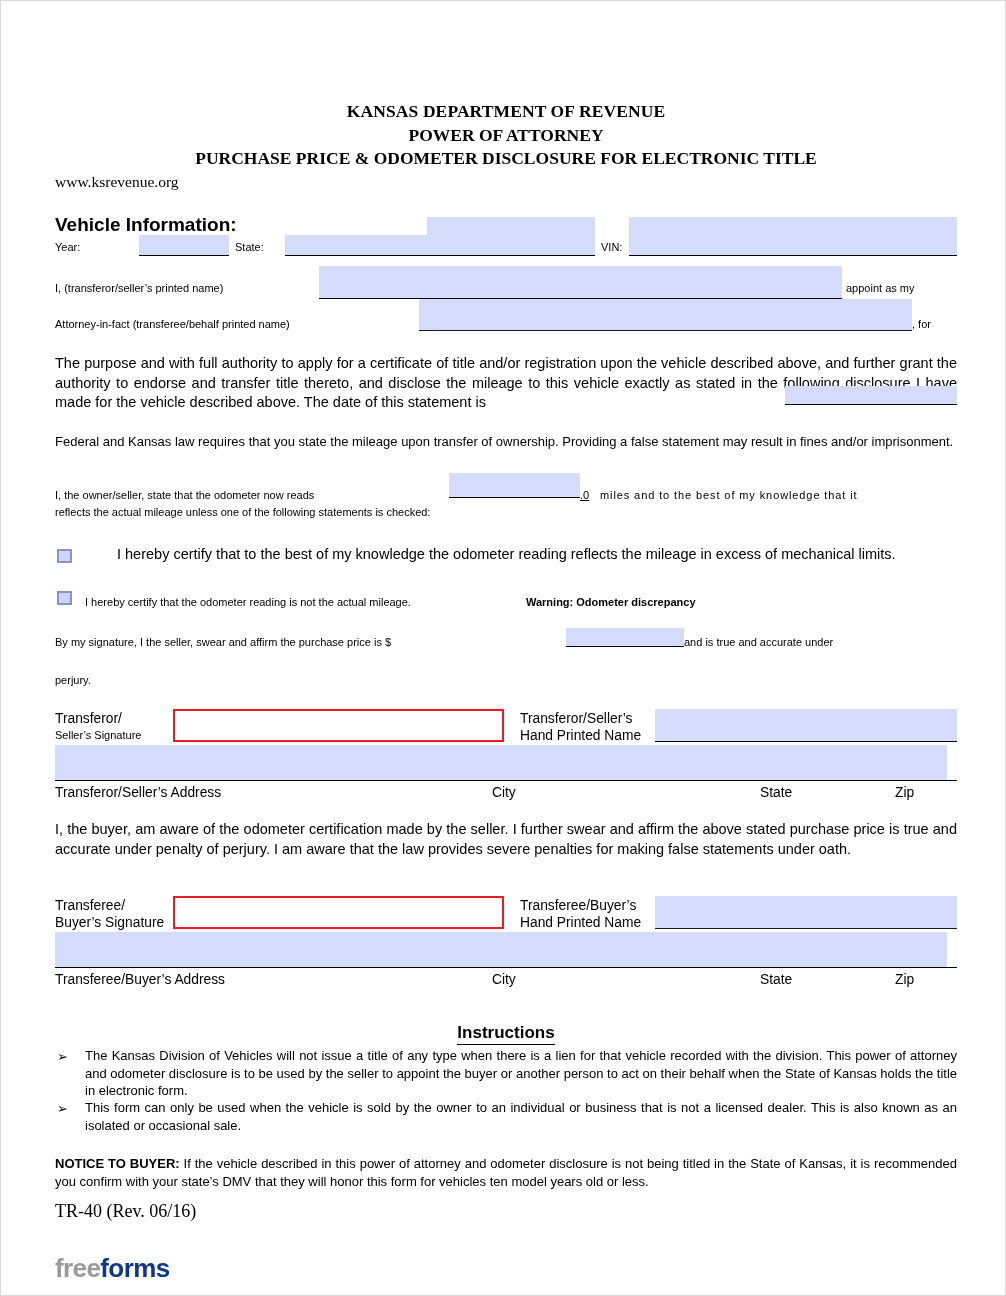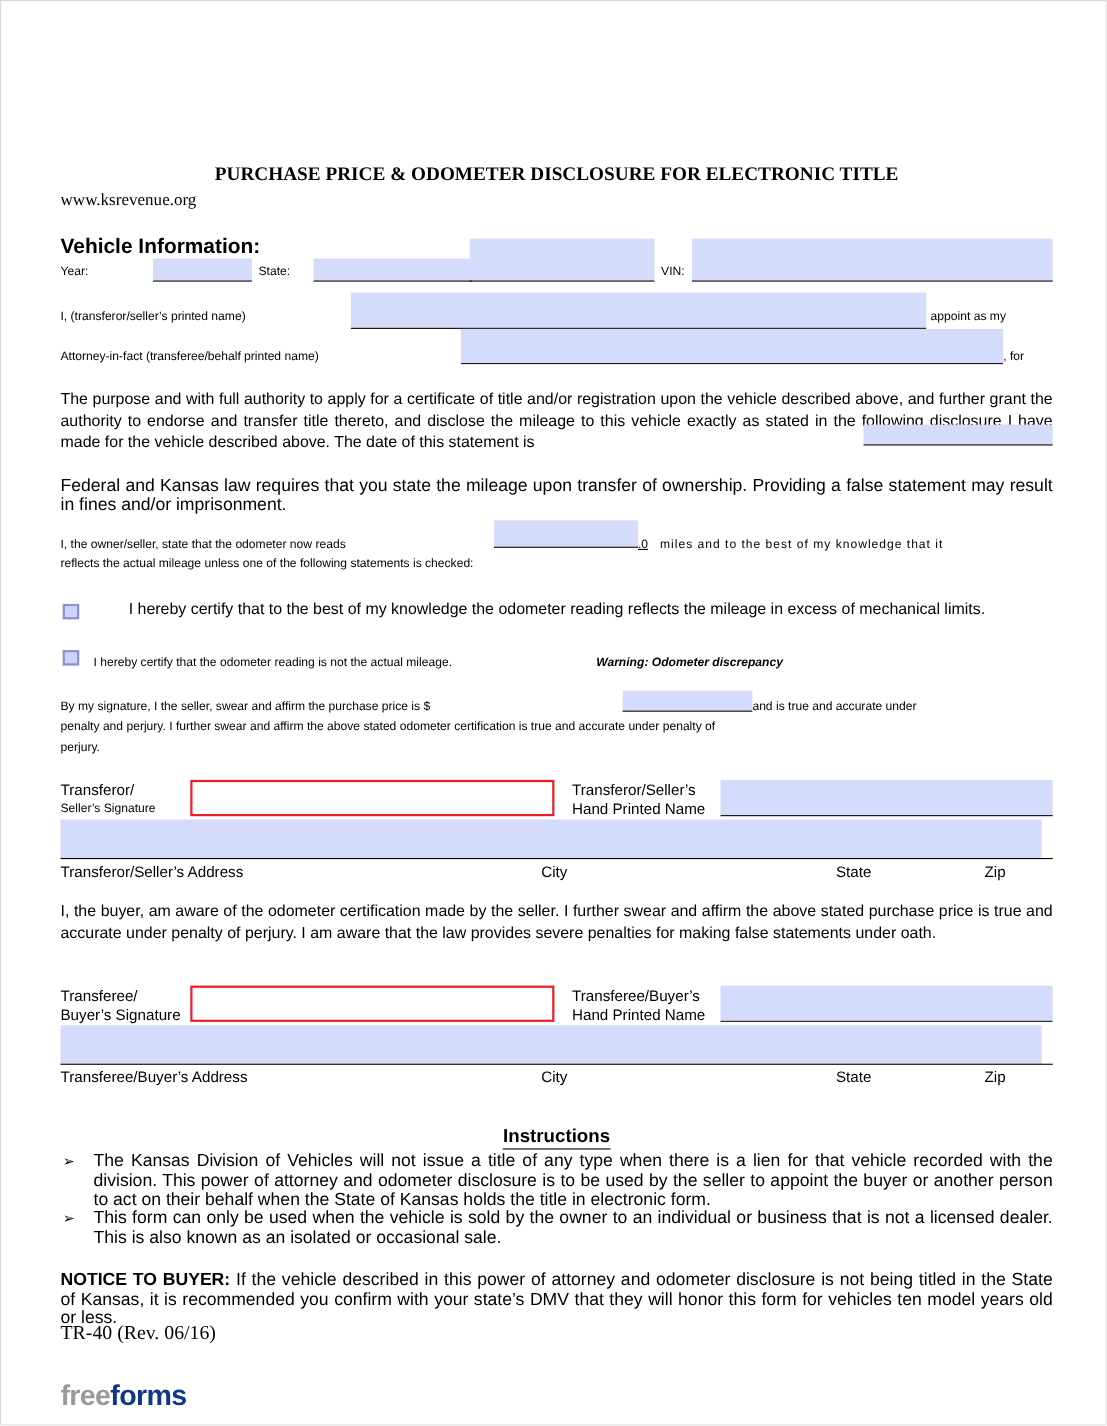--- a/index.html
+++ b/index.html
@@ -28,21 +28,21 @@
   .hdr-l3 { position:absolute; left:0; top:147px; width:902px; font-size:17.5px; }
   .hdr-url { position:absolute; left:0; top:172px; width:902px; font-size:15.5px; font-weight:normal;
              font-family:"Liberation Serif", serif; }
 
   
   .fld { position:absolute; background:#d5dcfb; }
   .uline { position:absolute; background:#000; height:1.4px; }
   .uline.thin { height:1px; background:#1a1a1a; }
   .txt { position:absolute; font-size:11px; line-height:17px; white-space:nowrap; }
   .para { position:absolute; font-size:14.5px; line-height:19.5px; text-align:justify; }
-  .para.small { font-size:16px; line-height:17.5px; }
+  .para.small { font-size:13px; line-height:17.5px; }
   .sig-red { position:absolute; border:2px solid #ed1c24; background:#fff; }
 
   
   #vehicle-title { position:absolute; left:0; top:213px; font-size:19px; font-weight:bold; }
 
   
   .cbx { position:absolute; width:15px; height:14px; background:#cdd4f7; border:2px solid #8b93cc; }
 
   
   #instructions-title {
@@ -57,20 +57,22 @@
   #brand { position:absolute; left:0; top:1252px; font-size:26px; font-weight:bold; letter-spacing:-0.6px; }
   #brand .free { color:#9a9a9a; }
   #brand .forms { color:#10368a; }
 </style>
 </head>
 <body>
 
 <div class="page">
  <div class="sheet">
 
+  <div class="hdr hdr-l1">KANSAS DEPARTMENT OF REVENUE</div>
+  <div class="hdr hdr-l2">POWER OF ATTORNEY</div>
   <div class="hdr hdr-l3">PURCHASE PRICE &amp; ODOMETER DISCLOSURE FOR ELECTRONIC TITLE</div>
   <div class="hdr-url">www.ksrevenue.org</div>
 
   <div id="vehicle-title">Vehicle Information:</div>
 
   <div class="txt" style="left:0; top:238px;">Year:</div>
   <div class="fld" style="left:84px; top:234px; width:90px; height:20px;"></div>
   <div class="uline" style="left:84px; top:254px; width:90px;"></div>
 
   <div class="txt" style="left:180px; top:238px;">State:</div>
@@ -106,27 +108,26 @@
   <div class="uline" style="left:394px; top:496px; width:131px;"></div>
   <div class="txt" style="left:525px; top:486px; text-decoration:underline;">.0</div>
   <div class="txt" style="left:0; top:503px;">reflects the actual mileage unless one of the following statements is checked:</div>
   <div class="txt" style="left:545px; top:486px; letter-spacing:.9px;">miles and to the best of my knowledge that it</div>
 
   <div class="cbx" style="left:2px; top:548px;"></div>
   <div class="para" style="left:30px; top:544px; width:872px; text-align:left;margin-left:32px;">I hereby certify that to the best of my knowledge the odometer reading reflects the mileage in excess of mechanical limits.</div>
 
   <div class="cbx" style="left:2px; top:590px;"></div>
   <div class="txt" style="left:30px; top:593px;">I hereby certify that the odometer reading is not the actual mileage.</div>
-  <div class="txt" style="left:471px; top:593px; font-weight:bold; font-style:italic;margin-left:16px;">Warning: Odometer discrepancy</div>
+  <div class="txt" style="left:471px; top:593px; font-weight:bold; ">Warning: Odometer discrepancy</div>
 
   <div class="txt" style="left:0; top:633px;">By my signature, I the seller, swear and affirm the purchase price is $</div>
   <div class="fld" style="left:511px; top:627px; width:118px; height:18px;"></div>
   <div class="uline" style="left:511px; top:645px; width:118px;"></div>
   <div class="txt" style="left:629px; top:633px;">and  is  true  and  accurate  under</div>
-  <div class="txt" style="left:0; top:652px;">penalty and perjury. I further swear and affirm the above stated odometer certification is true and accurate under penalty of</div>
   <div class="txt" style="left:0; top:671px;">perjury.</div>
 
   <div class="txt" style="left:0; top:709px; font-size:13.8px;">Transferor/</div>
   <div class="txt" style="left:0; top:726px; font-size:11px;">Seller’s Signature</div>
   <div class="sig-red" style="left:118px; top:708px; width:331px; height:33px;"></div>
 
   <div class="txt" style="left:465px; top:709px; font-size:13.8px;">Transferor/Seller’s</div>
   <div class="txt" style="left:465px; top:726px; font-size:13.8px;">Hand Printed Name</div>
   <div class="fld" style="left:600px; top:708px; width:302px; height:32px;"></div>
   <div class="uline" style="left:600px; top:740px; width:302px;"></div>

